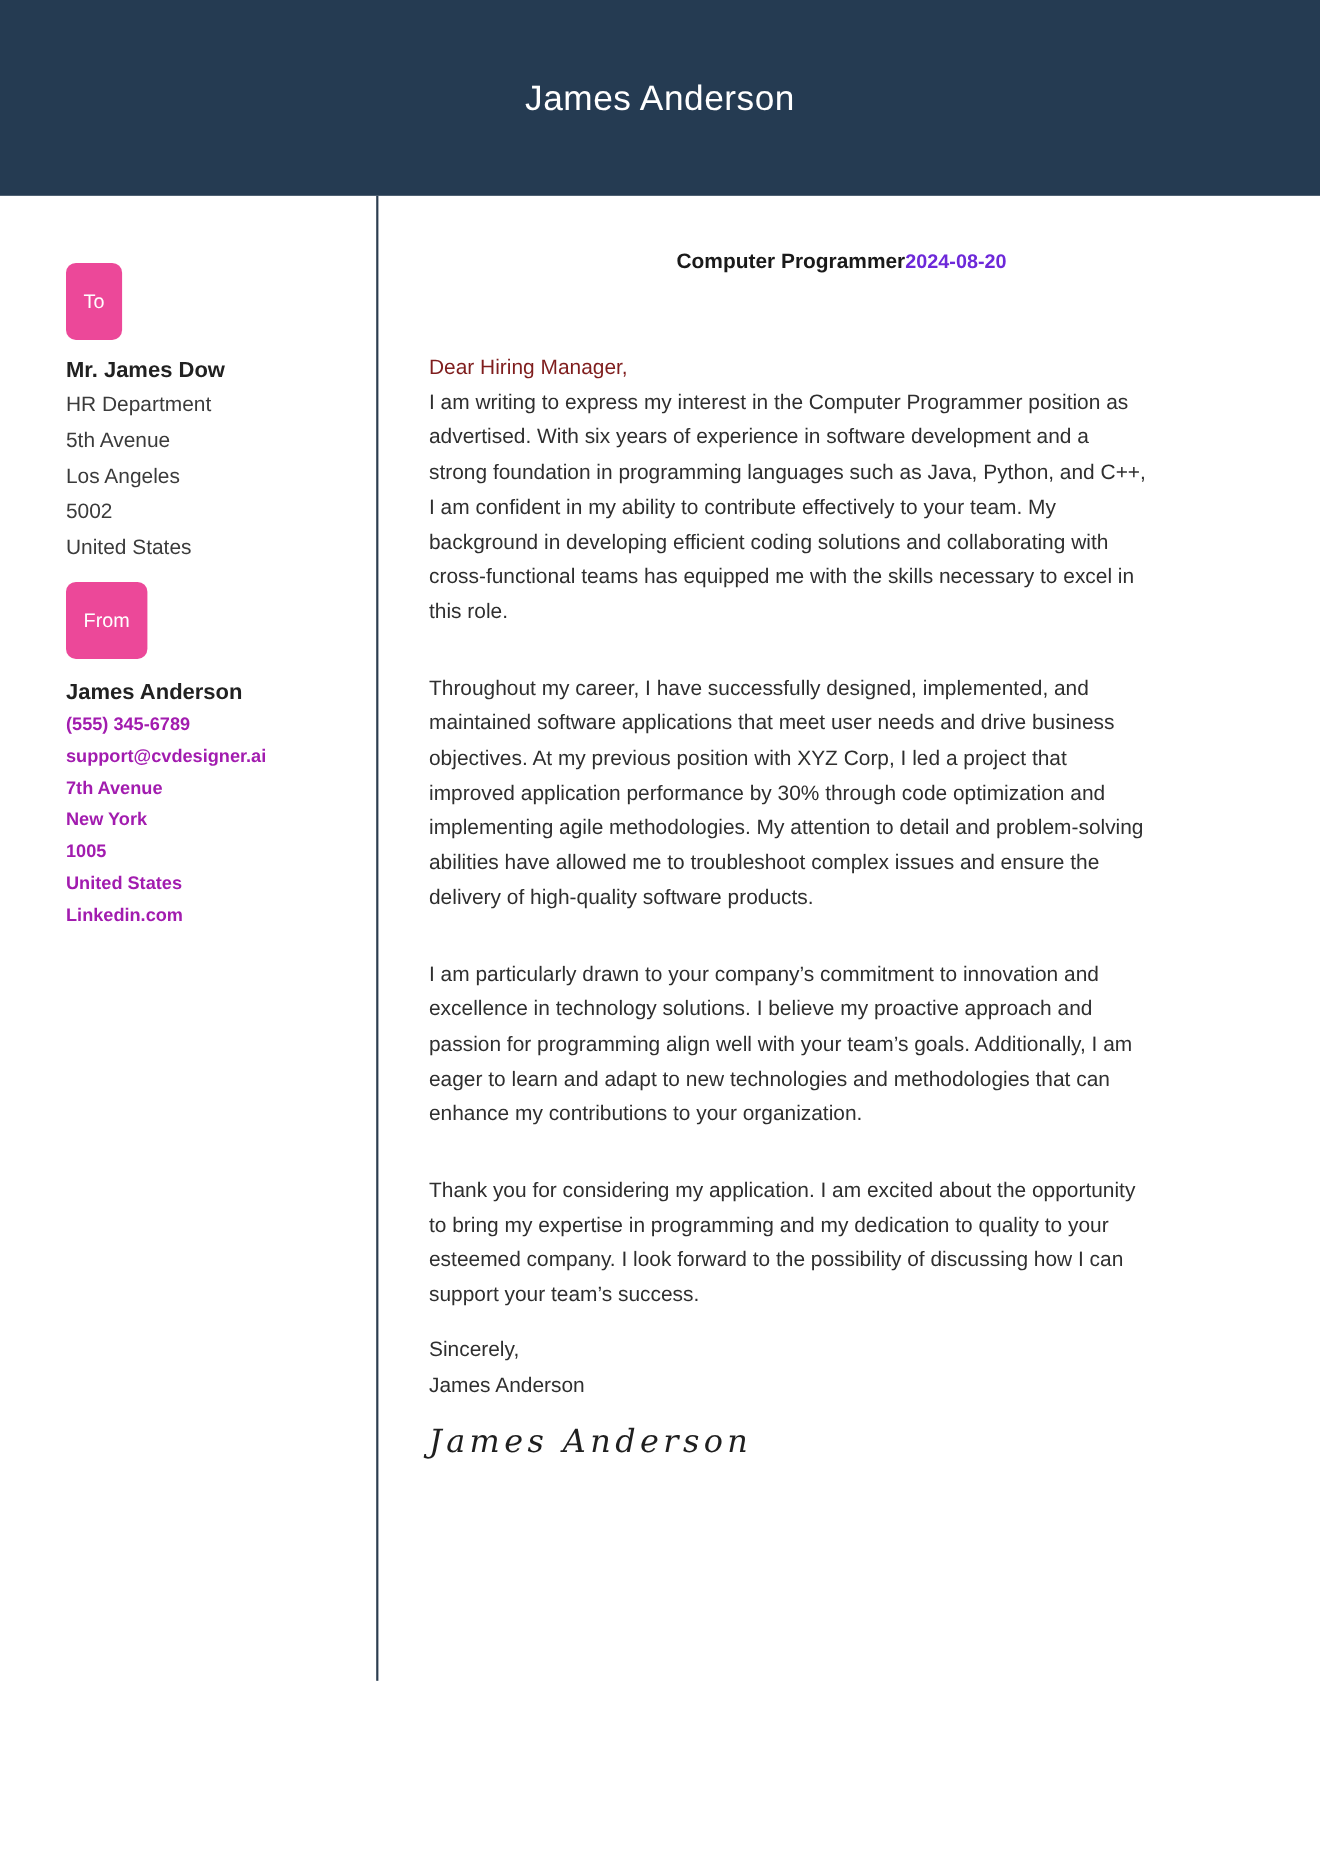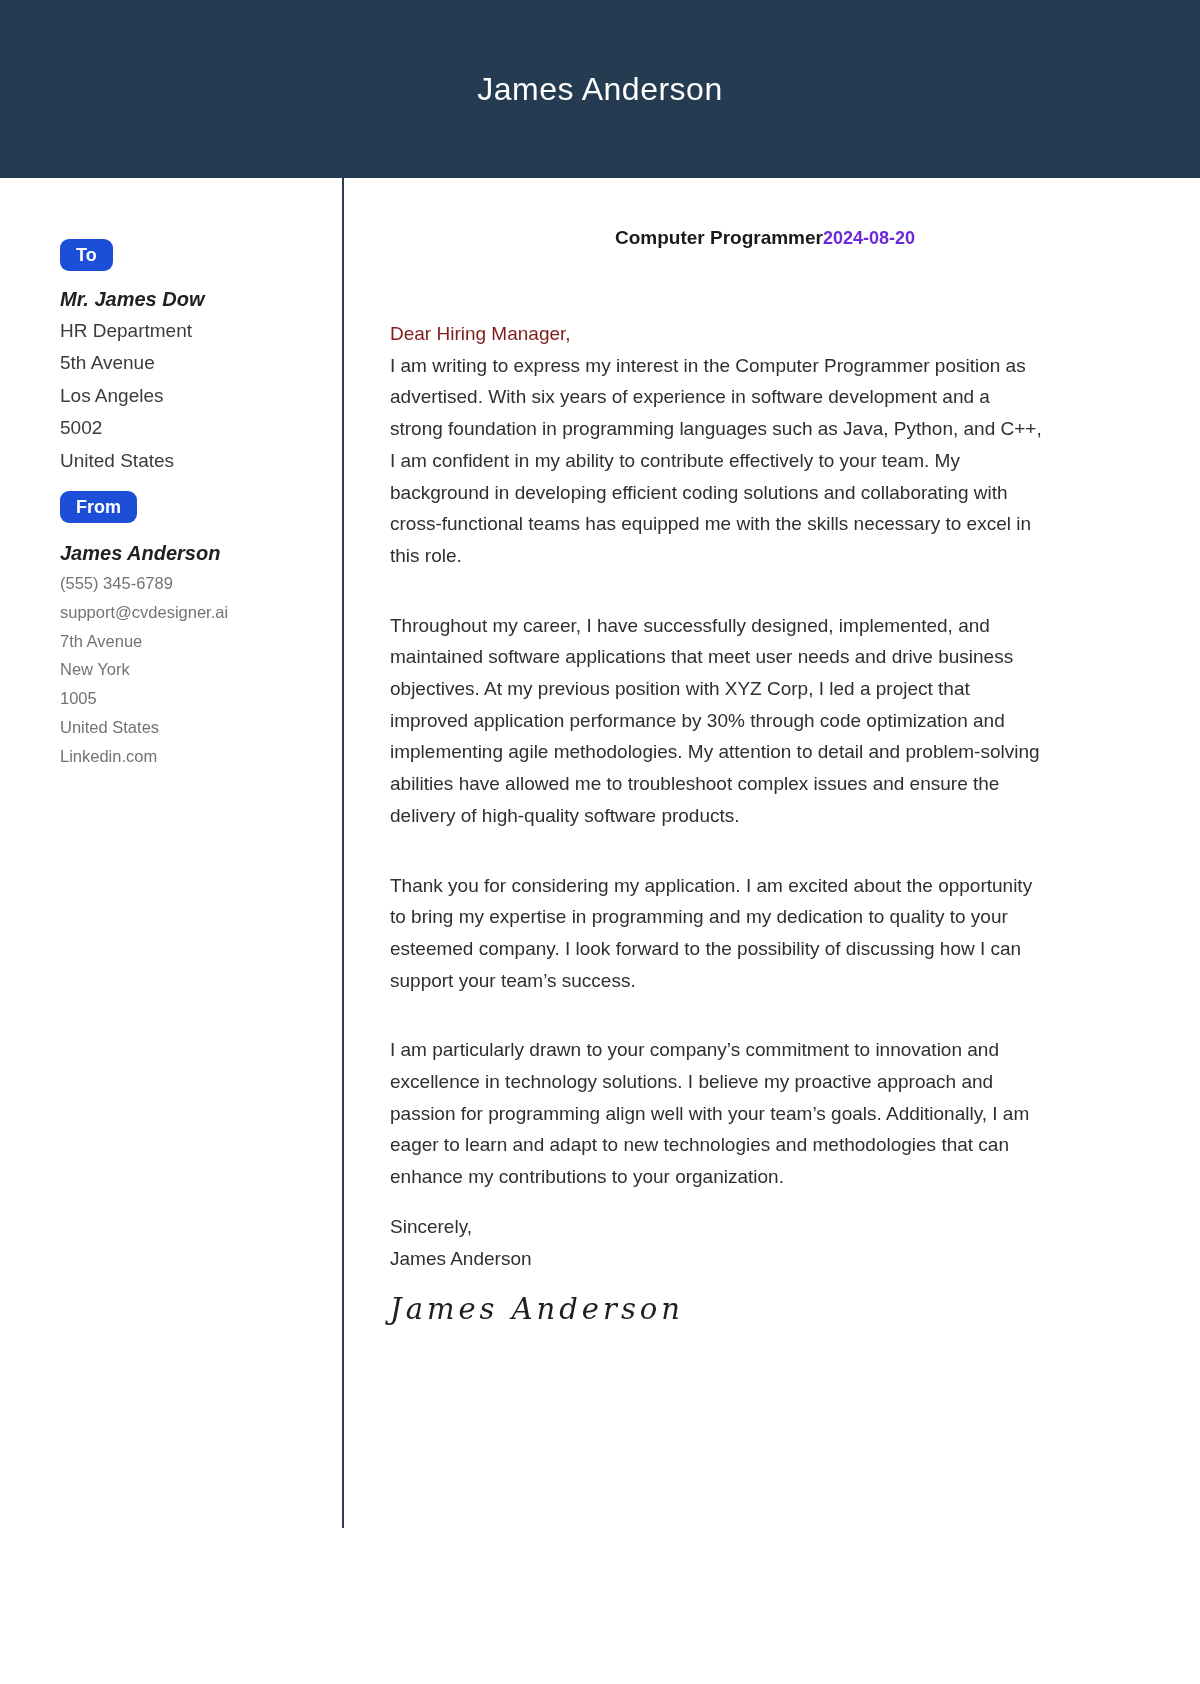--- a/index.html
+++ b/index.html
@@ -44,47 +44,47 @@
     flex-shrink: 0;
   }
   .main {
     flex: 1;
     padding: 47px 60px 0 46px;
   }
 
   
   .badge {
     display: inline-block;
-    background: #1d4ed8;
+    background: #ec4899;
     color: #ffffff;
-    font-weight: 700;
+    font-weight: 400;
     font-size: 18px;
     line-height: 24px;
-    padding: 4px 16px;
+    padding: 23px 16px;
     border-radius: 9px;
   }
   .addr-name {
     margin-top: 12px;
     font-size: 20px;
     font-weight: 700;
     line-height: 32px;
     color: #212121;
-    font-style: italic;
   }
   .to-lines .addr-line {
     font-size: 19px;
     line-height: 32.4px;
     color: #3b3b3b;
   }
   .from-badge { margin-top: 14px; }
   .from-name { margin-top: 14px; }
   .from-lines .addr-line {
     font-size: 16.5px;
     line-height: 28.8px;
-    color: #737373;
+    color: #a21caf;
+    font-weight: bold;
   }
 
   
   .subject-row {
     display: flex;
     justify-content: center;
     align-items: baseline;
     line-height: 26px;
   }
   .subject { font-size: 19px; font-weight: 700; color: #1a1a1a; }
@@ -161,22 +161,22 @@
 
       <div class="subject-row">
         <span class="subject">Computer Programmer</span>
         <span class="date">2024-08-20</span>
       </div>
 
       <p class="salutation">Dear Hiring Manager,</p>
 
       <p class="para">I am writing to express my interest in the Computer Programmer position as advertised. With six years of experience in software development and a strong foundation in programming languages such as Java, Python, and C++, I am confident in my ability to contribute effectively to your team. My background in developing efficient coding solutions and collaborating with cross-functional teams has equipped me with the skills necessary to excel in this role.</p>
       <p class="para">Throughout my career, I have successfully designed, implemented, and maintained software applications that meet user needs and drive business objectives. At my previous position with XYZ Corp, I led a project that improved application performance by 30% through code optimization and implementing agile methodologies. My attention to detail and problem-solving abilities have allowed me to troubleshoot complex issues and ensure the delivery of high-quality software products.</p>
+      <p class="para">I am particularly drawn to your company’s commitment to innovation and excellence in technology solutions. I believe my proactive approach and passion for programming align well with your team’s goals. Additionally, I am eager to learn and adapt to new technologies and methodologies that can enhance my contributions to your organization.</p>
       <p class="para">Thank you for considering my application. I am excited about the opportunity to bring my expertise in programming and my dedication to quality to your esteemed company. I look forward to the possibility of discussing how I can support your team’s success.</p>
-      <p class="para">I am particularly drawn to your company’s commitment to innovation and excellence in technology solutions. I believe my proactive approach and passion for programming align well with your team’s goals. Additionally, I am eager to learn and adapt to new technologies and methodologies that can enhance my contributions to your organization.</p>
 
       <div class="closing-block">
         <div>Sincerely,</div>
         <div>James Anderson</div>
       </div>
 
       <div class="signature-script">James Anderson</div>
 
     </main>
 

